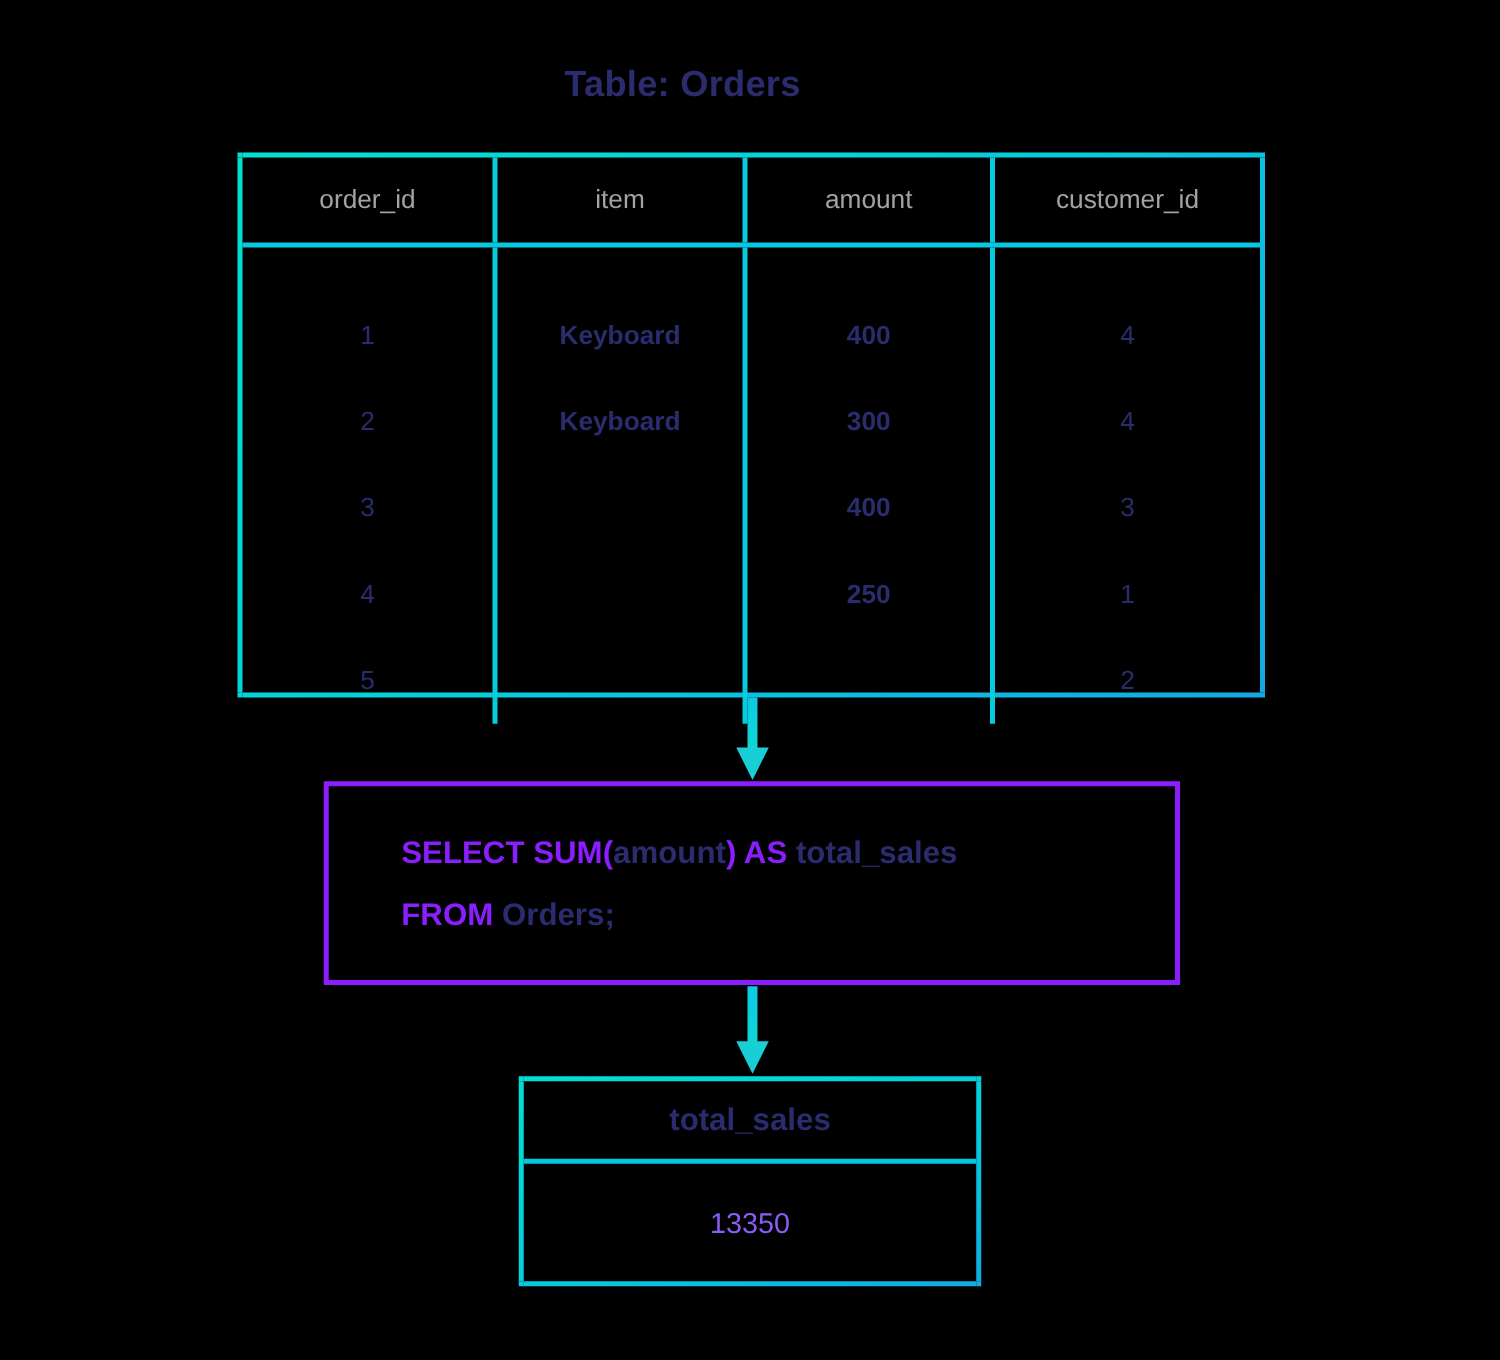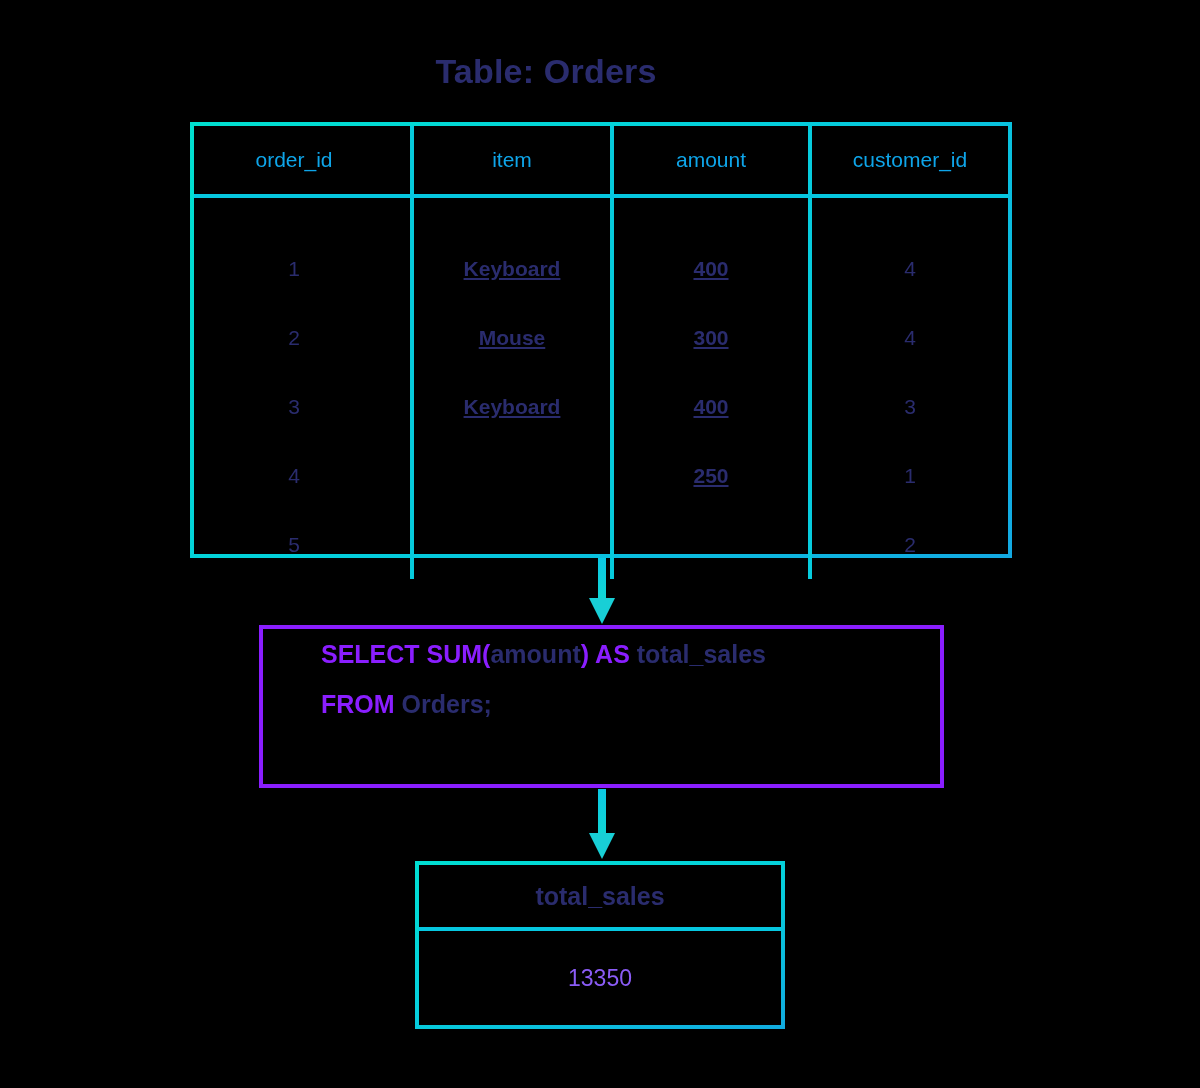--- a/index.html
+++ b/index.html
@@ -17,21 +17,21 @@
     color: #2a2c6e;
   }
 
   
   #diagram-title {
     position: absolute;
     left: 0;
     top: 52px;
     width: 1092px;
     text-align: center;
-    font-size: 34px;
+    font-size: 29px;
     font-weight: bold;
     letter-spacing: 0.2px;
     color: #2a2c6e;
   }
 
   
   #orders-table {
     position: absolute;
     left: 190px;
     top: 122px;
@@ -52,44 +52,44 @@
   #orders-body {
     flex: 1 1 auto;
     display: flex;
   }
   .col {
     position: relative;
     display: flex;
     flex-direction: column;
   }
   .col.c0 { flex: 0 0 200px; }
-  .col.c1 { flex: 0 0 196px; margin-left: 16px; }
+  .col.c1 { flex: 0 0 196px; }
   .col.c2 { flex: 0 0 194px; }
   .col.c3 { flex: 1 1 auto; }
   .col + .col { border-left: 4px solid #06cbdd; }
 
   .hdr-cell {
     display: flex;
     align-items: center;
     justify-content: center;
     font-size: 21px;
     font-weight: normal;
-    color: #0ea5e9;
+    color: #a3a3a3;
     height: 100%;
   }
   .body-cell {
     display: flex;
     align-items: center;
     justify-content: center;
     height: 69px;
     font-size: 21px;
     color: #2a2c6e;
   }
   .body-cell.pad-top { margin-top: 36px; }
-  .body-cell.strong { font-weight: bold; text-decoration: underline; }
+  .body-cell.strong { font-weight: bold; }
 
   
   .arrow {
     position: absolute;
     width: 26px;
   }
   .arrow .shaft {
     position: absolute;
     left: 9px;
     top: 0;
@@ -125,20 +125,21 @@
   #query-box {
     position: absolute;
     left: 259px;
     top: 625px;
     width: 685px;
     height: 163px;
     box-sizing: border-box;
     border: 4px solid #8a1eff;
     display: flex;
     flex-direction: column;
+    justify-content: center;
     padding-left: 58px;
   }
   .query-line {
     font-size: 25px;
     line-height: 50px;
     white-space: pre;
     color: #2a2c6e;
   }
   .kw { color: #8a1eff; font-weight: bold; }
   .ident { color: #2a2c6e; font-weight: bold; }
@@ -202,21 +203,20 @@
     <div class="col c0">
       <div class="body-cell pad-top">1</div>
       <div class="body-cell">2</div>
       <div class="body-cell">3</div>
       <div class="body-cell">4</div>
       <div class="body-cell">5</div>
     </div>
 
     <div class="col c1">
       <div class="body-cell pad-top strong">Keyboard</div>
-      <div class="body-cell strong">Mouse</div>
       <div class="body-cell strong">Keyboard</div>
     </div>
 
     <div class="col c2">
       <div class="body-cell pad-top strong">400</div>
       <div class="body-cell strong">300</div>
       <div class="body-cell strong">400</div>
       <div class="body-cell strong">250</div>
     </div>
 

